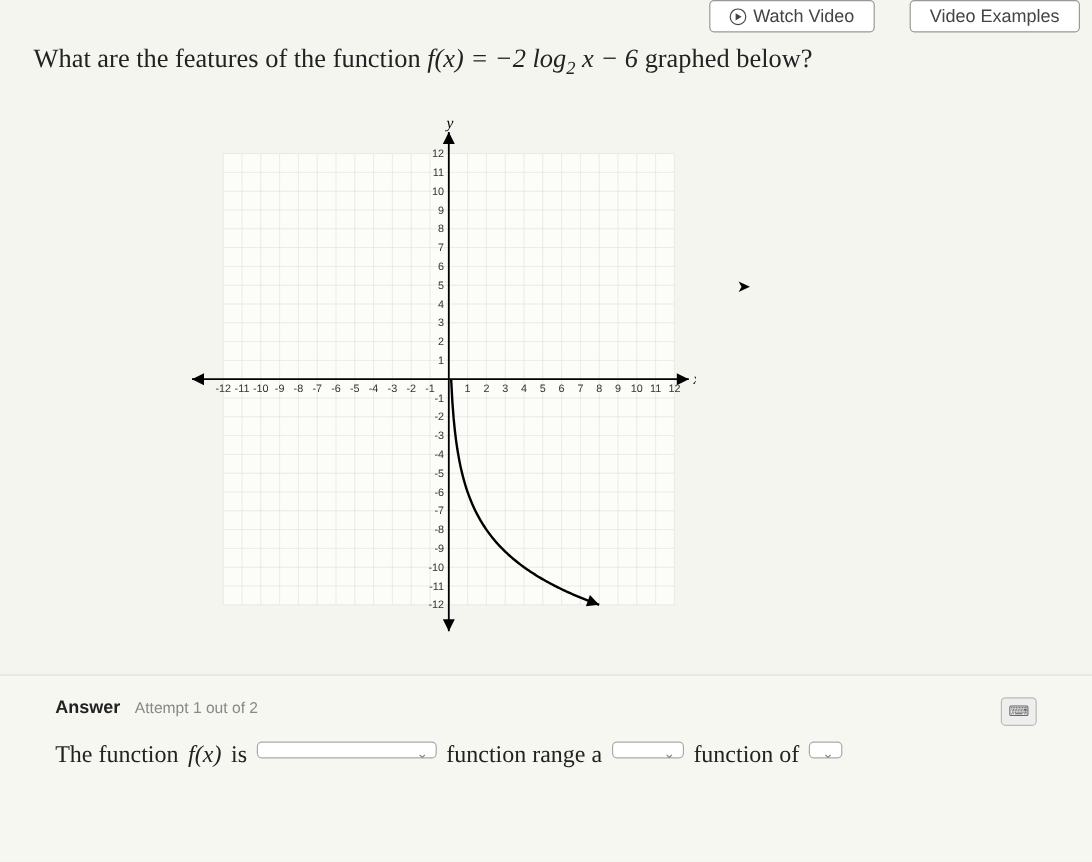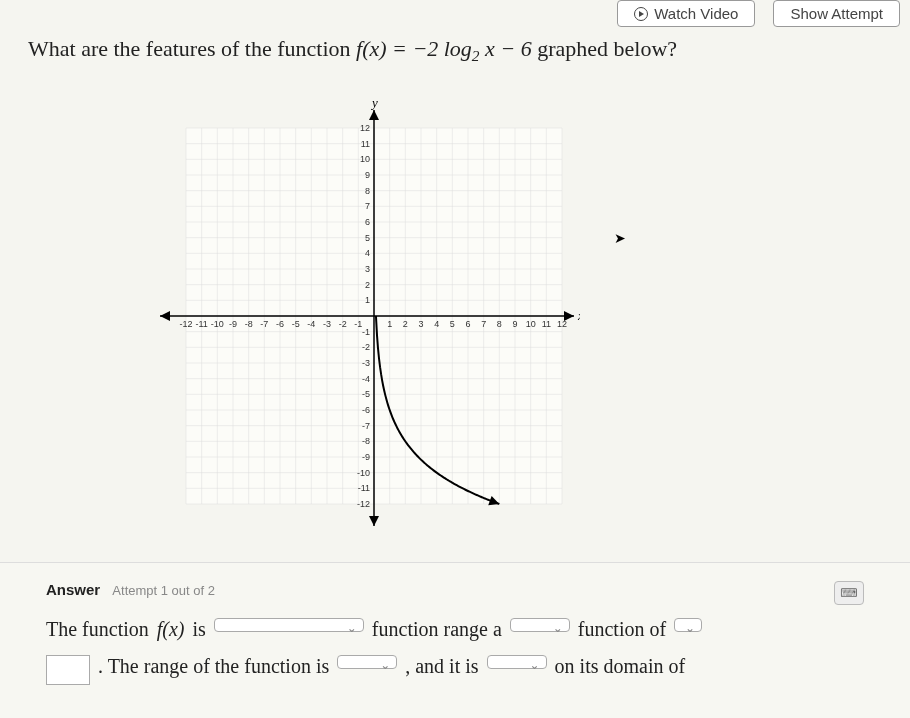--- a/index.html
+++ b/index.html
@@ -9,21 +9,21 @@
     width: 910px;
     height: 718px;
     position: relative;
     overflow: hidden;
   }
   .top-buttons {
     position: absolute;
     top: 0;
     right: 10px;
     display: flex;
-    gap: 18px;
+    gap: 29px;
   }
   .btn {
     border: 1px solid #999;
     border-radius: 4px;
     padding: 4px 16px;
     background: #fff;
     font-family: -apple-system, Arial, sans-serif;
     font-size: 15px;
     color: #444;
     cursor: pointer;
@@ -155,21 +155,21 @@
 </style>
 </head>
 <body>
 
 <div class="top-buttons">
   <div class="btn">
     <span class="play-icon"></span>
     <span>Watch Video</span>
   </div>
   <div class="btn">
-    <span>Show Attempt</span>
+    <span>Video Examples</span>
   </div>
 </div>
 
 <div class="question">
   <span>What are the features of the function </span>
   <span class="fn">
     <span>f(x) = </span><span>−2 log</span><span class="sub">2</span><span> x − 6</span>
   </span>
   <span> graphed below?</span>
 </div>
@@ -313,21 +313,13 @@
     <span>The function </span>
     <span class="fn">f(x)</span>
     <span> is</span>
     <span class="dropdown wide"></span>
     <span>function range a</span>
     <span class="dropdown"></span>
     <span>function of</span>
     <span class="dropdown small"></span>
   </div>
 
-  <div class="answer-line">
-    <span class="input-box"></span>
-    <span>. The range of the function is</span>
-    <span class="dropdown"></span>
-    <span>, and it is</span>
-    <span class="dropdown"></span>
-    <span>on its domain of</span>
-  </div>
 </div>
 
 </body></html>

